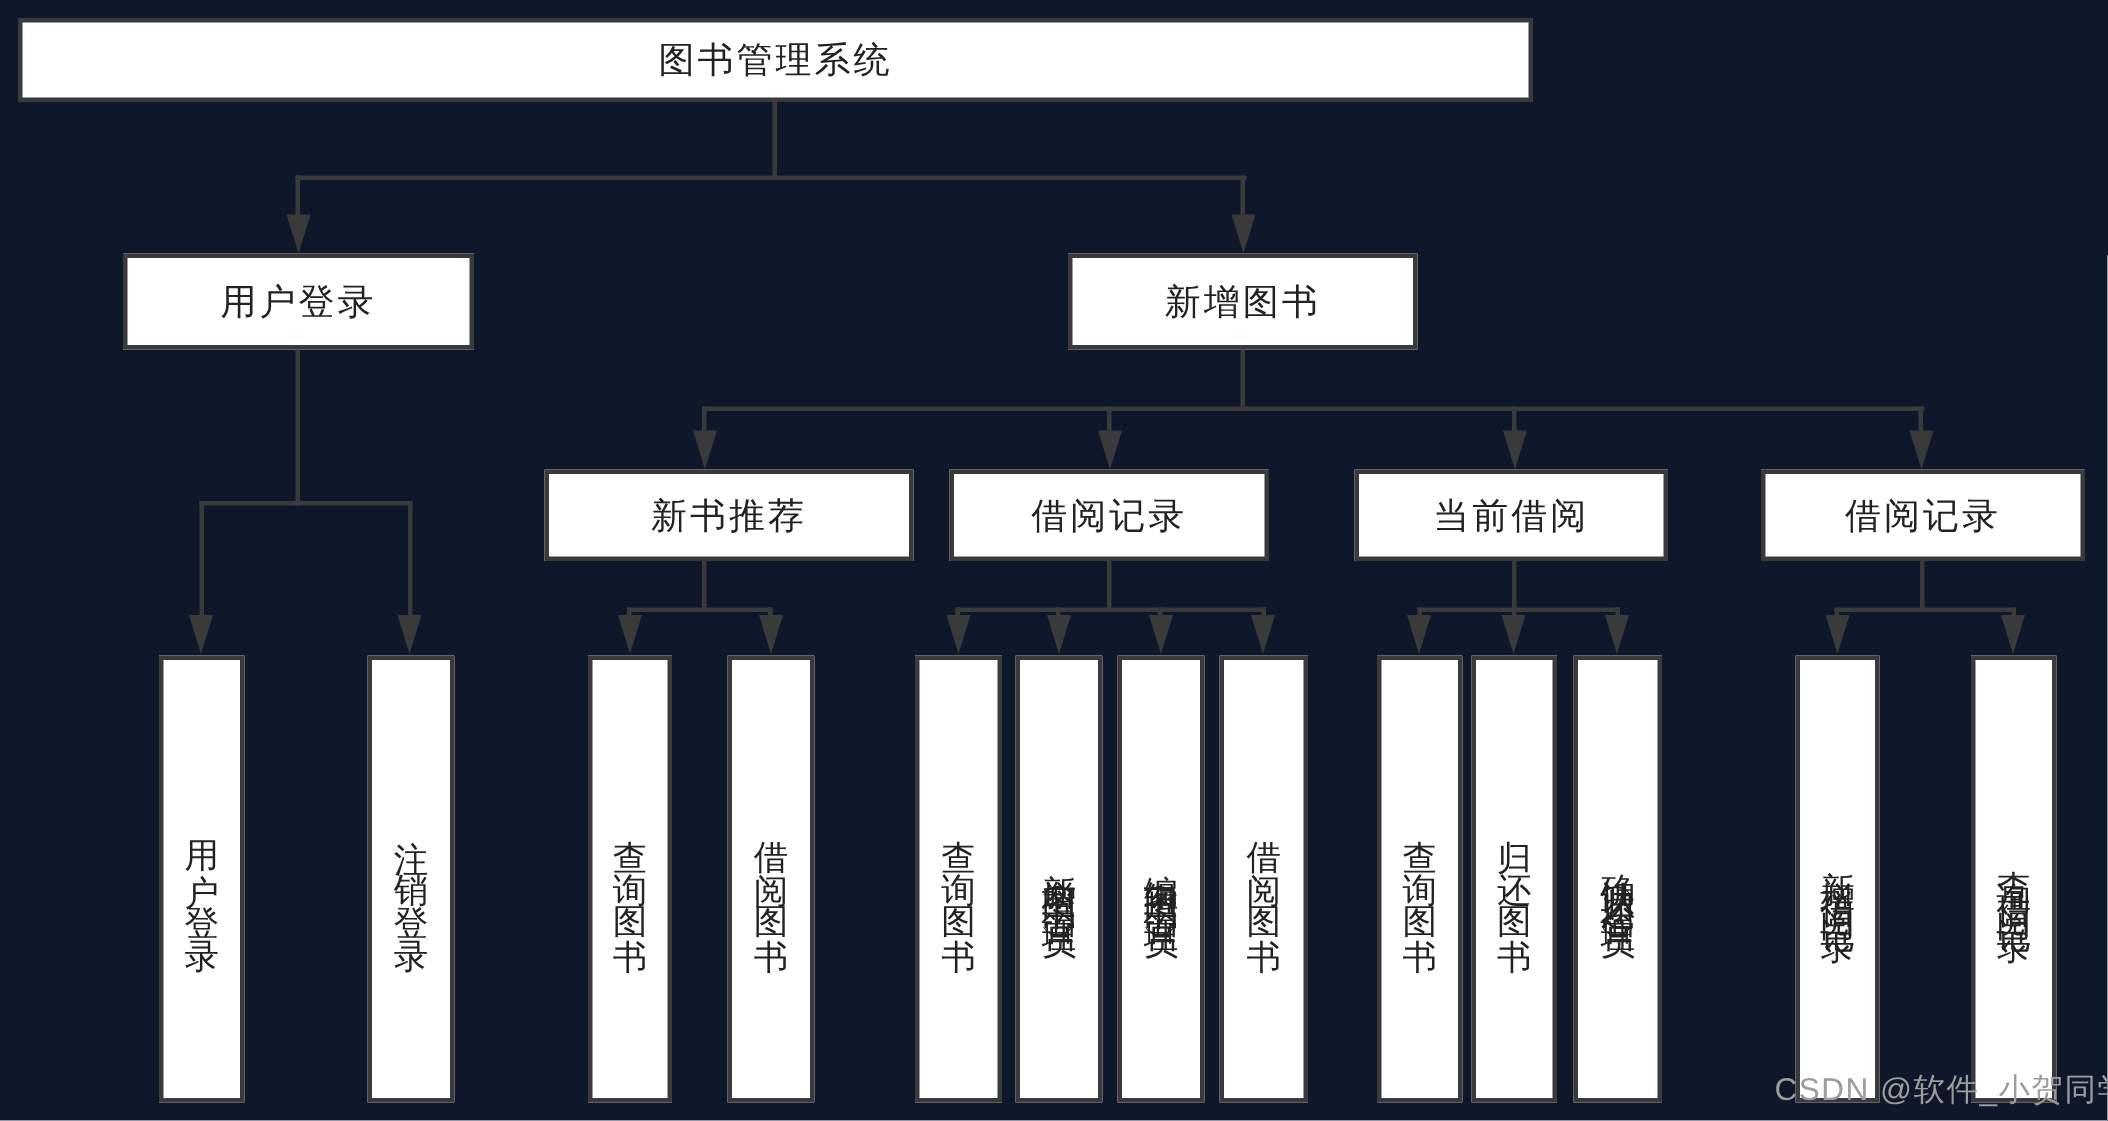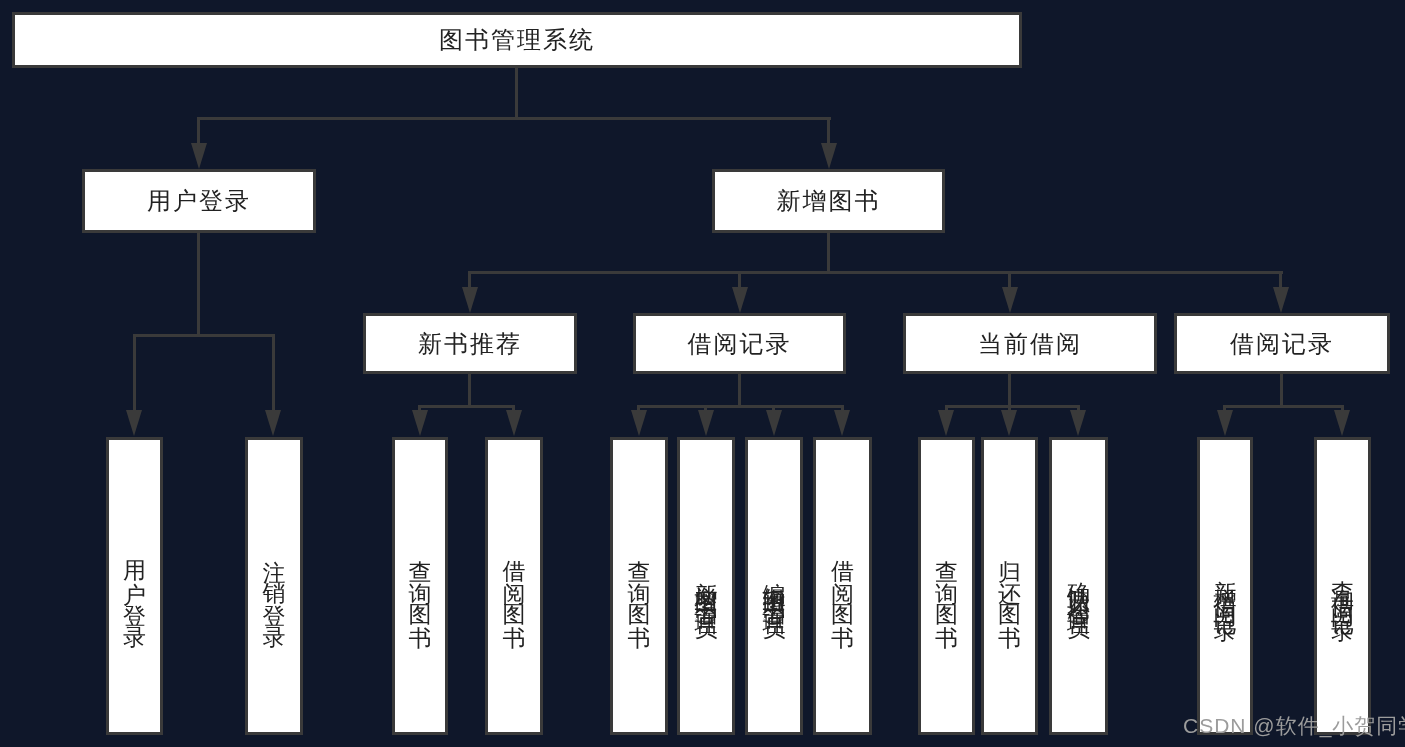--- a/index.html
+++ b/index.html
@@ -63,27 +63,27 @@
   <div class="hl" style="left:469px;top:271px;width:814px"></div>
   <div class="vl" style="left:468px;top:271px;height:20px"></div>
   <div class="vl" style="left:738px;top:271px;height:20px"></div>
   <div class="vl" style="left:1008px;top:271px;height:20px"></div>
   <div class="vl" style="left:1279px;top:271px;height:20px"></div>
   <div class="ar" style="left:462px;top:287px"></div>
   <div class="ar" style="left:732px;top:287px"></div>
   <div class="ar" style="left:1002px;top:287px"></div>
   <div class="ar" style="left:1273px;top:287px"></div>
 
-  <div class="box hbox" style="left:363px;top:313px;width:214px;height:61px">
+  <div class="box hbox" style="left:363px;top:313px;width:246px;height:61px">
     <span class="lbl">新书推荐</span>
   </div>
   <div class="box hbox" style="left:633px;top:313px;width:213px;height:61px">
     <span class="lbl">借阅记录</span>
   </div>
-  <div class="box hbox" style="left:903px;top:313px;width:254px;height:61px">
+  <div class="box hbox" style="left:903px;top:313px;width:209px;height:61px">
     <span class="lbl">当前借阅</span>
   </div>
   <div class="box hbox" style="left:1174px;top:313px;width:216px;height:61px">
     <span class="lbl">借阅记录</span>
   </div>
 
   <div class="vl" style="left:468px;top:374px;height:34px"></div>
   <div class="hl" style="left:418px;top:405px;width:97px"></div>
   <div class="vl" style="left:418px;top:405px;height:10px"></div>
   <div class="vl" style="left:512px;top:405px;height:10px"></div>

